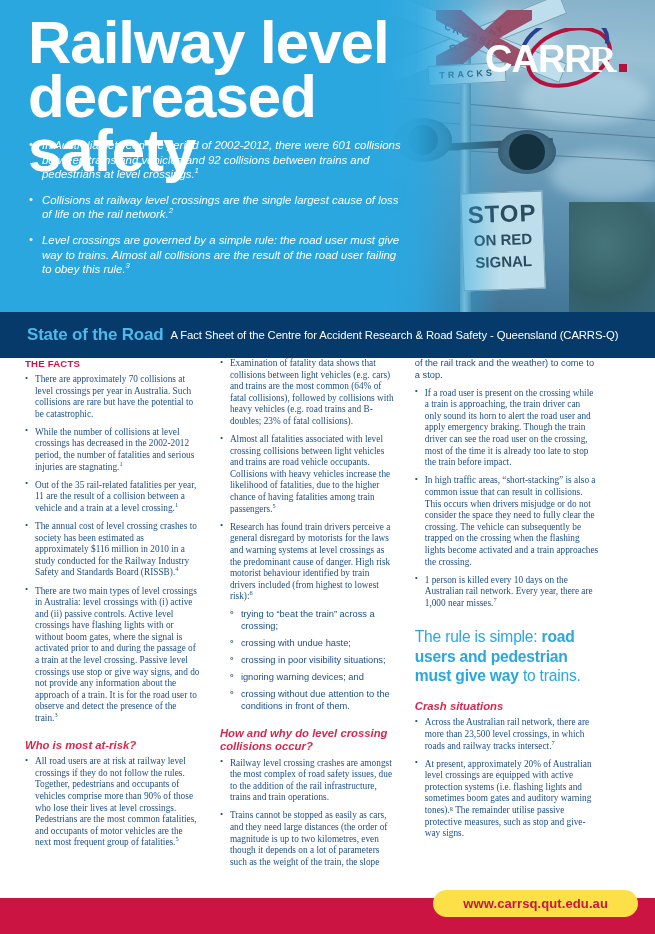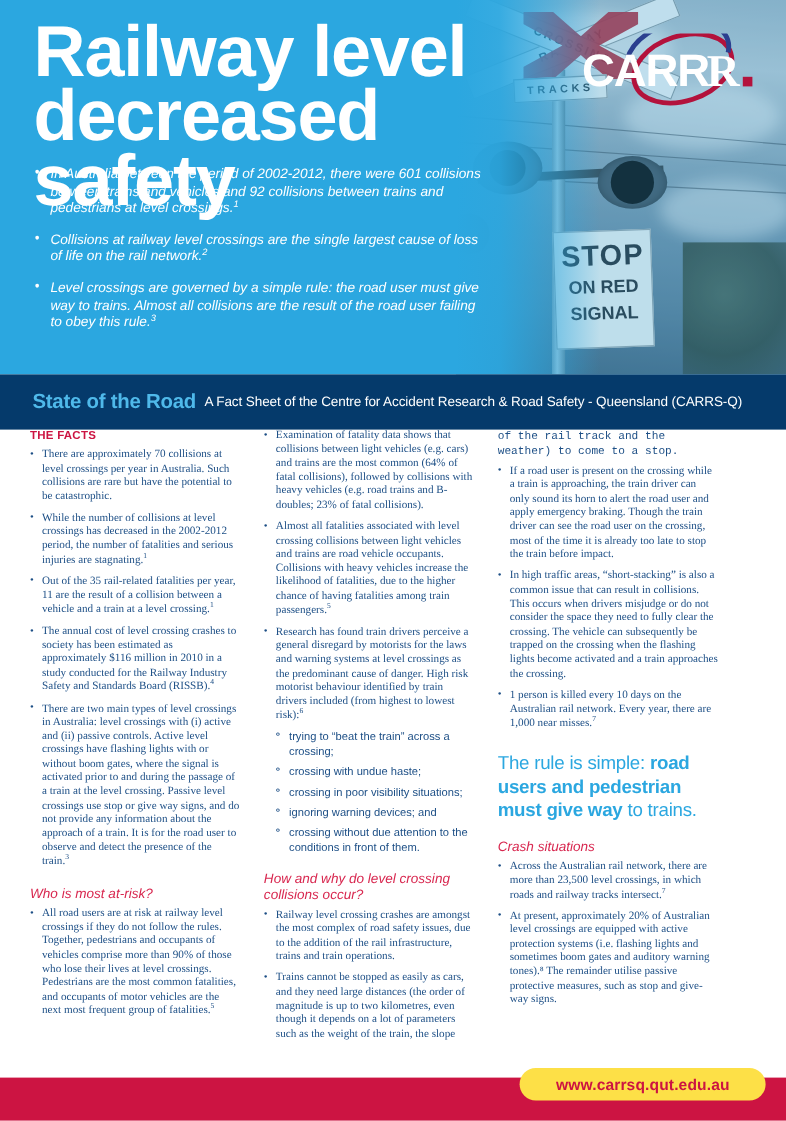--- a/index.html
+++ b/index.html
@@ -226,21 +226,21 @@
     color: #cc1442;
     font-size: 9.6px;
     font-weight: bold;
     letter-spacing: .2px;
     margin-bottom: 5px;
   }
   .sec-head {
     color: #d8274f;
     font-size: 11.3px;
     font-style: italic;
-    font-weight: normal;
+    font-weight: bold;
     line-height: 13.5px;
     margin: 14px 0 4px 0;
   }
 
   ul.facts { list-style: none; font-family: Liberation Serif, serif; }
   ul.facts > li {
     position: relative;
     padding-left: 10px;
     color: #1d4f86;
     font-size: 9.3px;
@@ -268,21 +268,20 @@
   ul.sub > li::before {
     content: "\00B0";
     position: absolute; left: 0px; top: -0.5px;
     font-size: 9px; font-weight: bold; color: #1d4f86;
   }
   p.plain {
     color: #1d4f86;
     font-size: 9.3px;
     line-height: 11.6px;
     margin-bottom: 6.5px;
-    font-family: Liberation Mono, monospace;
   }
 
   .rule {
     margin-top: 18px;
     color: #2ba7e0;
     font-size: 15.6px;
     line-height: 19.5px;
     letter-spacing: -.2px;
   }
   .rule b { color: #2ba7e0; font-weight: bold; }

